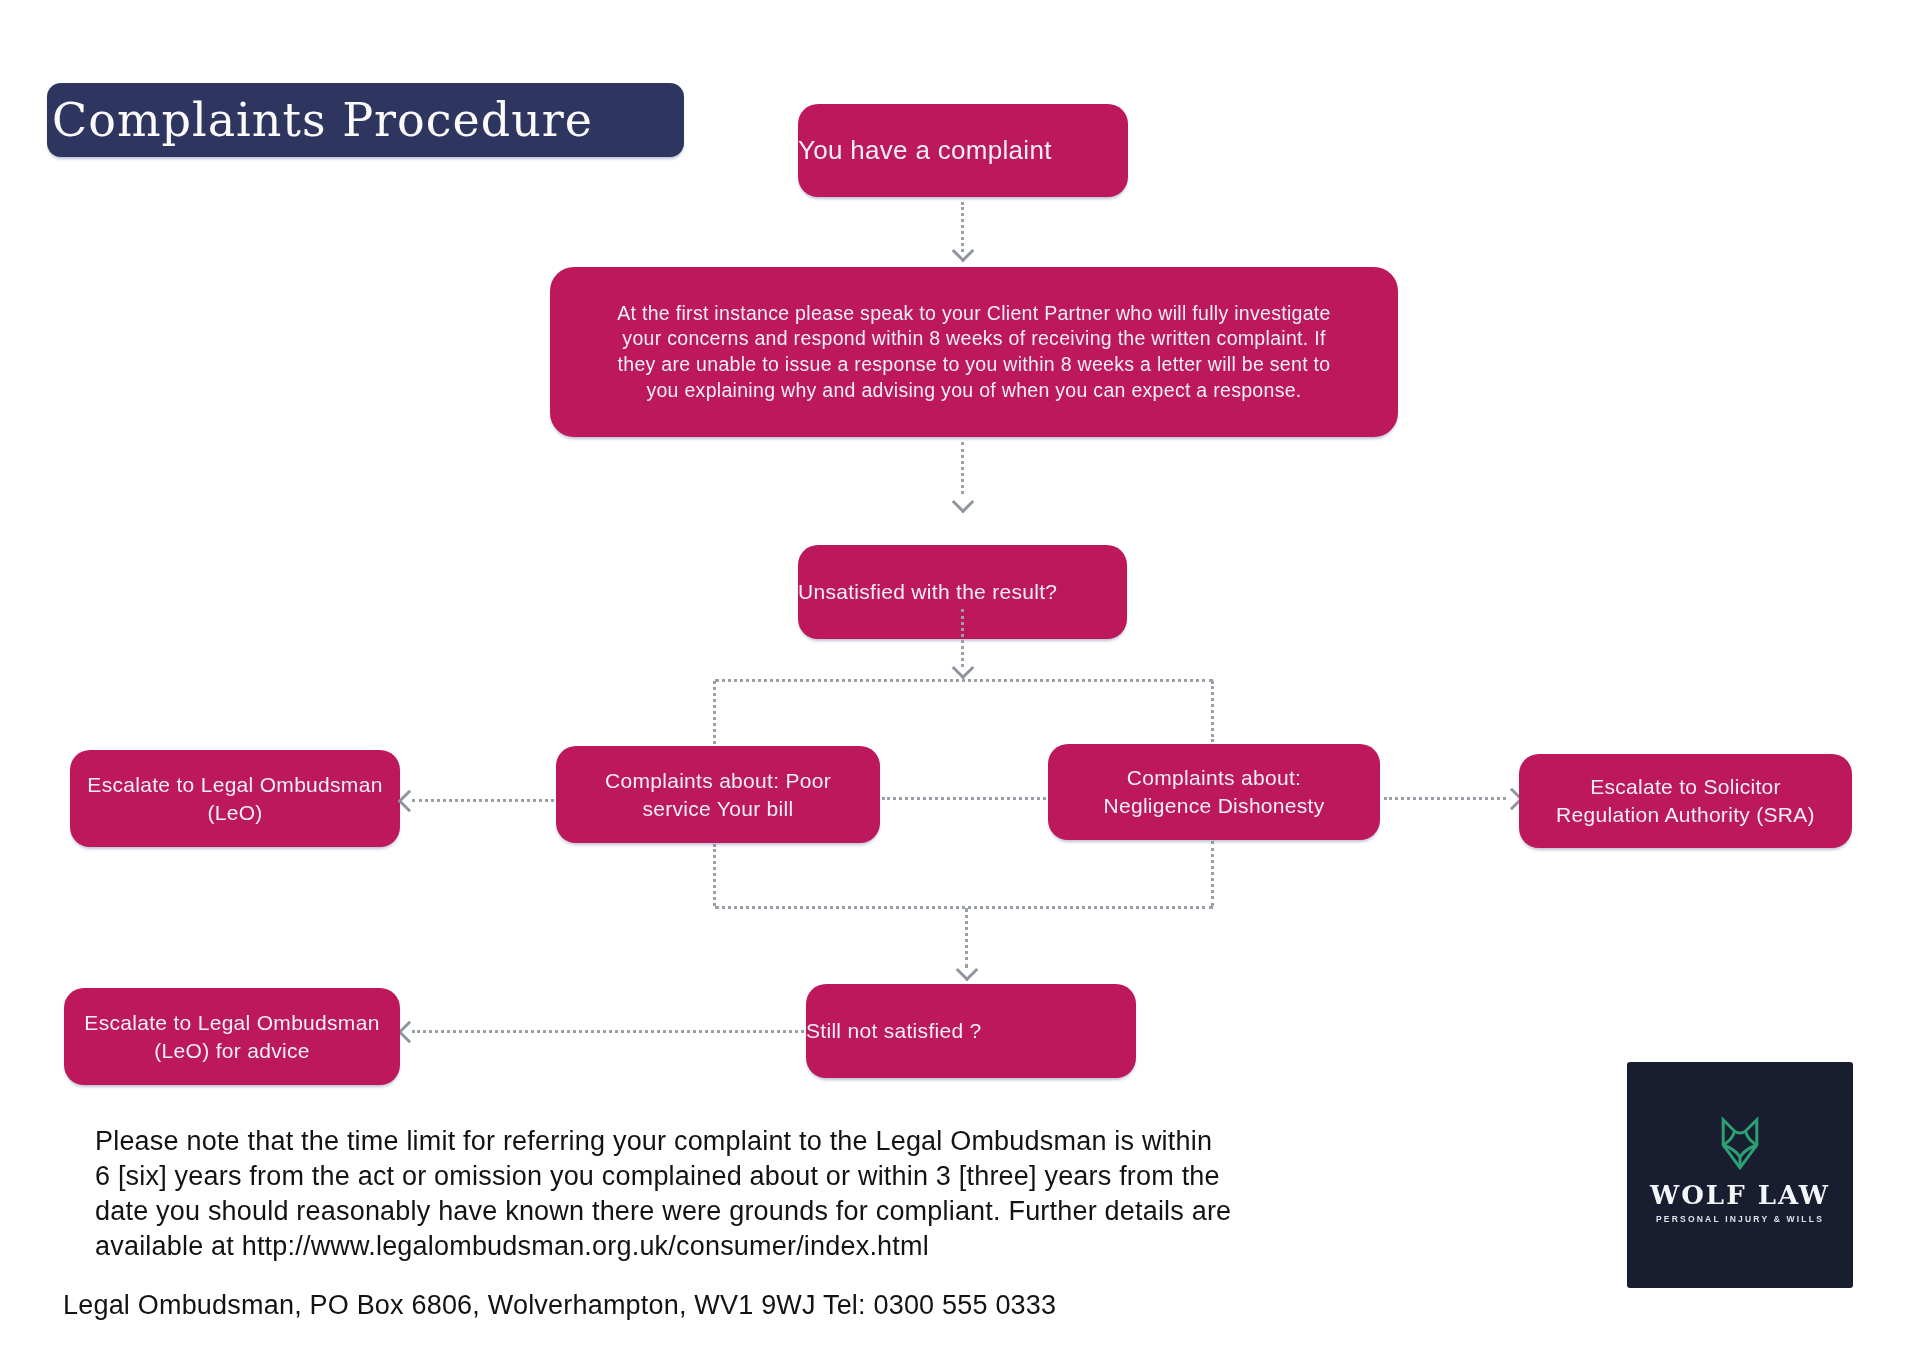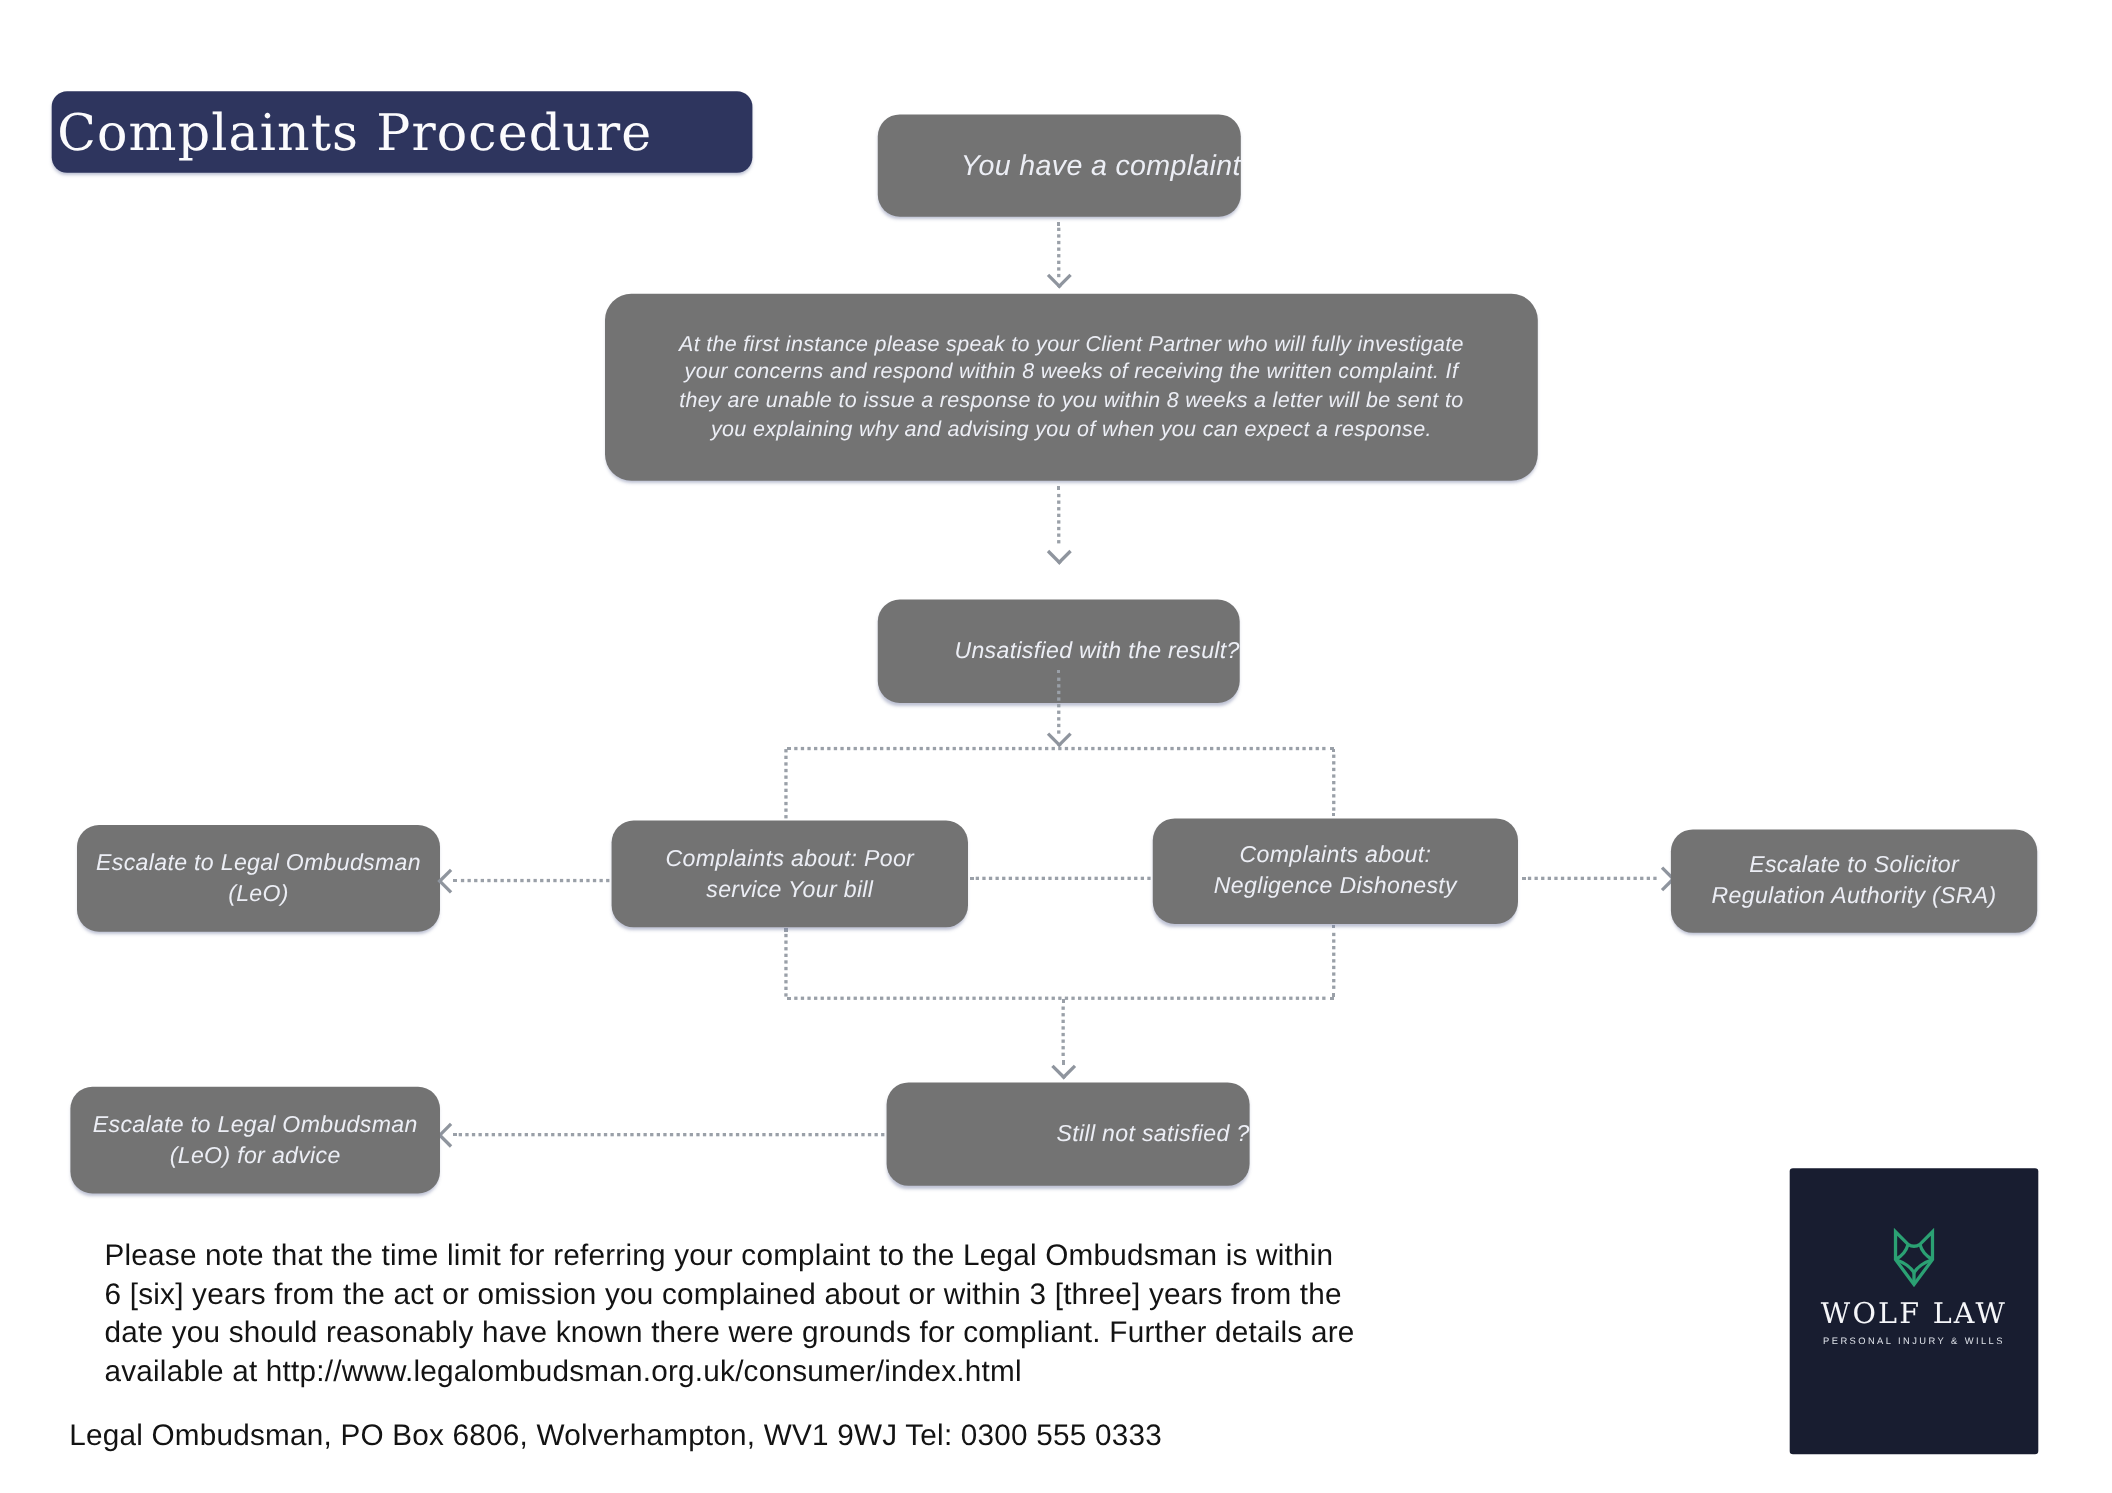--- a/index.html
+++ b/index.html
@@ -4,29 +4,28 @@
 <style>
   html,body{margin:0;padding:0;background:#ffffff;}
   body{
     width:1920px;height:1357px;position:relative;overflow:hidden;
     font-family:"Liberation Sans","DejaVu Sans",sans-serif;
     -webkit-font-smoothing:antialiased;
   }
   
   .node{
     position:absolute;
-    background:#737373;
+    background:#be185d;
     color:#eceef5;
     border-radius:20px;
-    display:flex;align-items:center;justify-content:flex-end;
+    display:flex;align-items:center;justify-content:flex-start;
     text-align:center;
     font-size:21px;line-height:1.32;letter-spacing:.3px;
     box-shadow:0 3px 3px -1px rgba(110,120,160,.45);
     box-sizing:border-box;
-    font-style:italic;
   }
   
   .title-box{
     position:absolute;left:47px;top:83px;width:637px;height:74px;
     background:#2e355e;border-radius:14px;
     display:flex;align-items:center;
     box-shadow:0 3px 3px -1px rgba(110,120,160,.45);
   }
   .title-box span{
     font-family:"DejaVu Serif","Liberation Serif",serif;
@@ -41,23 +40,23 @@
   .chev.down{transform:rotate(45deg);}
   .chev.left{transform:rotate(135deg);}
   .chev.right{transform:rotate(-45deg);}
   
   .note{position:absolute;left:63px;top:1124px;color:#131313;
         font-size:27px;line-height:35px;letter-spacing:.2px;margin-left:32px;}
   .contact{position:absolute;left:63px;top:1290px;color:#131313;
         font-size:27px;letter-spacing:.2px;}
   
   .logo{
-    position:absolute;left:1627px;top:1062px;width:226px;height:260px;
+    position:absolute;left:1627px;top:1062px;width:226px;height:226px;
     background:#181d30;border-radius:3px;
-    display:flex;flex-direction:column;align-items:center;justify-content:flex-start;
+    display:flex;flex-direction:column;align-items:center;justify-content:flex-start;font-weight:bold;
   }
   .logo .wolf{margin-top:54px;}
   .logo .brand{
     font-family:"DejaVu Serif","Liberation Serif",serif;
     color:#f5f6f9;font-size:26px;letter-spacing:2px;margin-top:6px;white-space:nowrap;
   }
   .logo .tagline{
     color:#dfe3ea;font-size:8.5px;letter-spacing:2.2px;margin-top:4px;white-space:nowrap;
   }
 </style>

